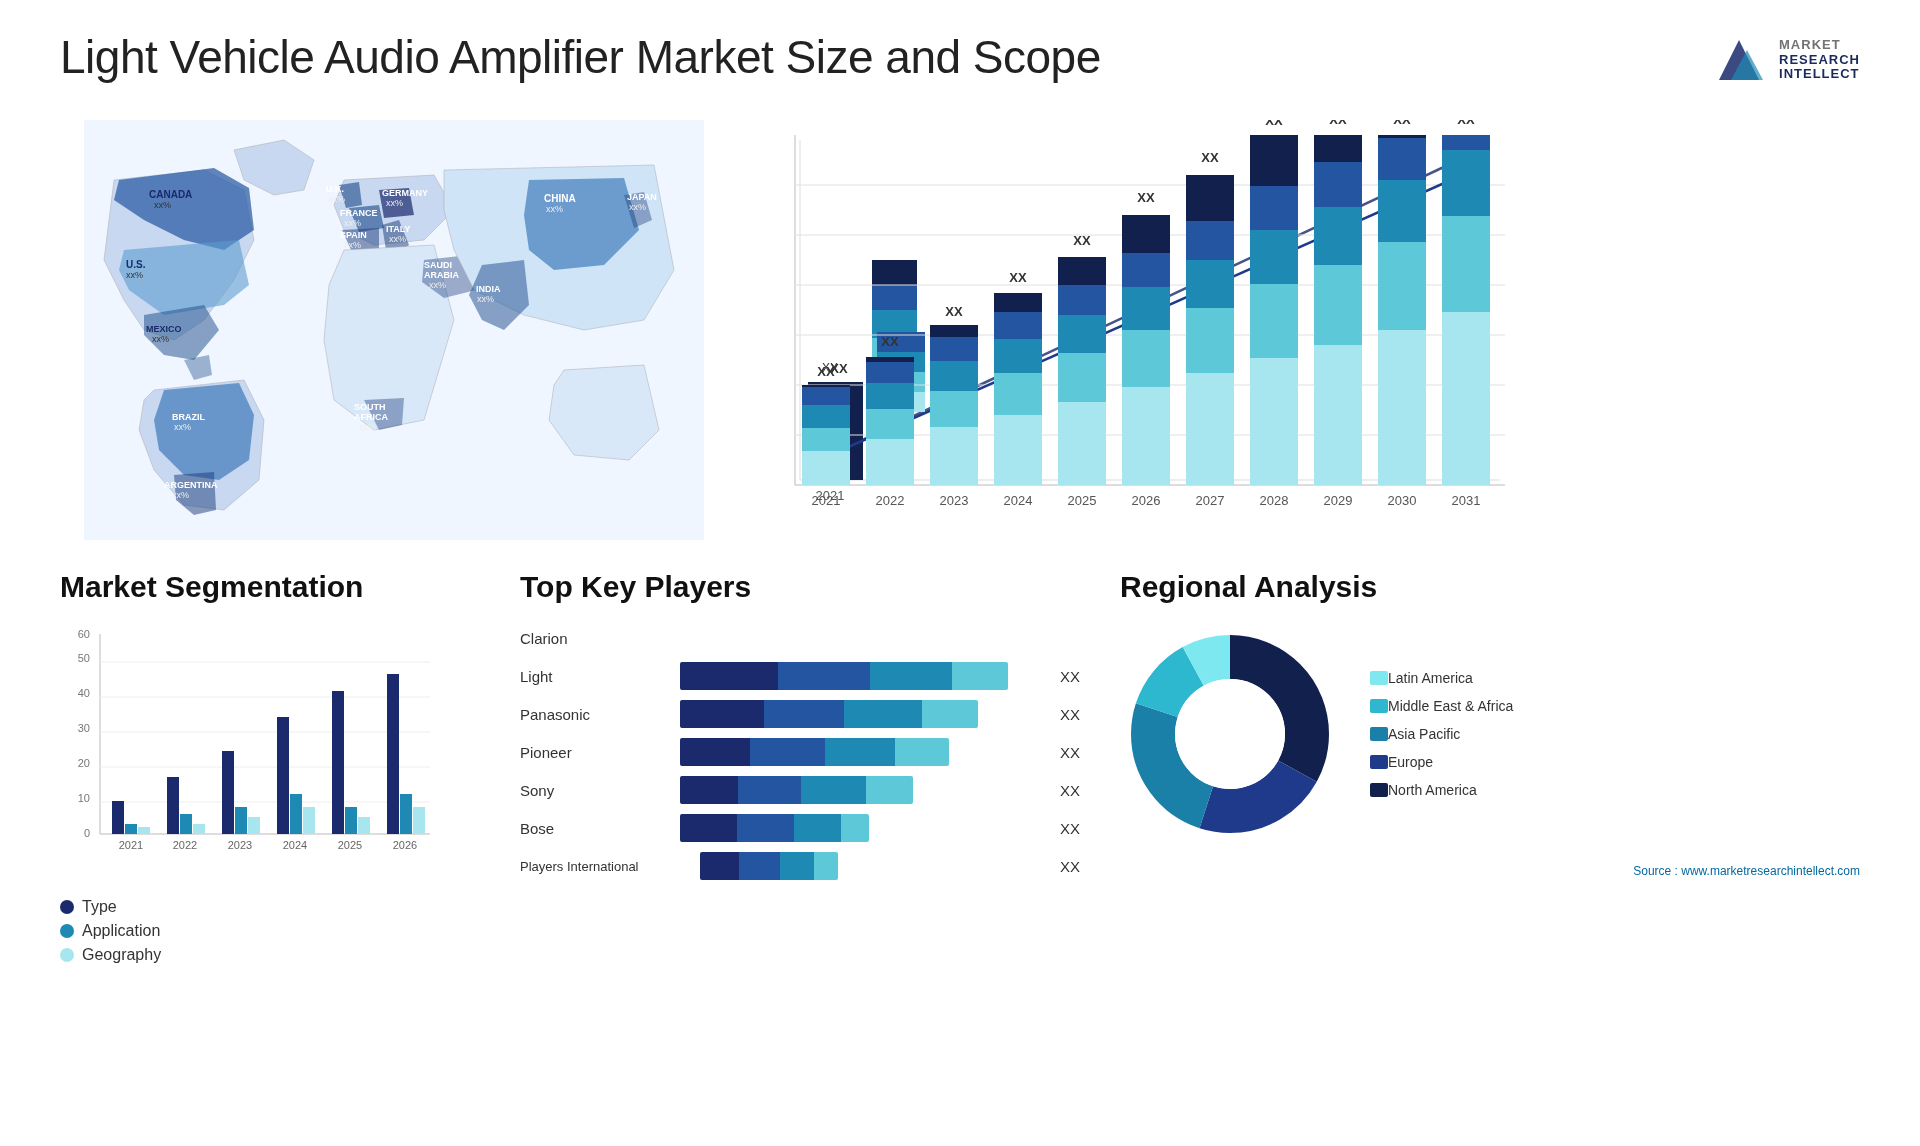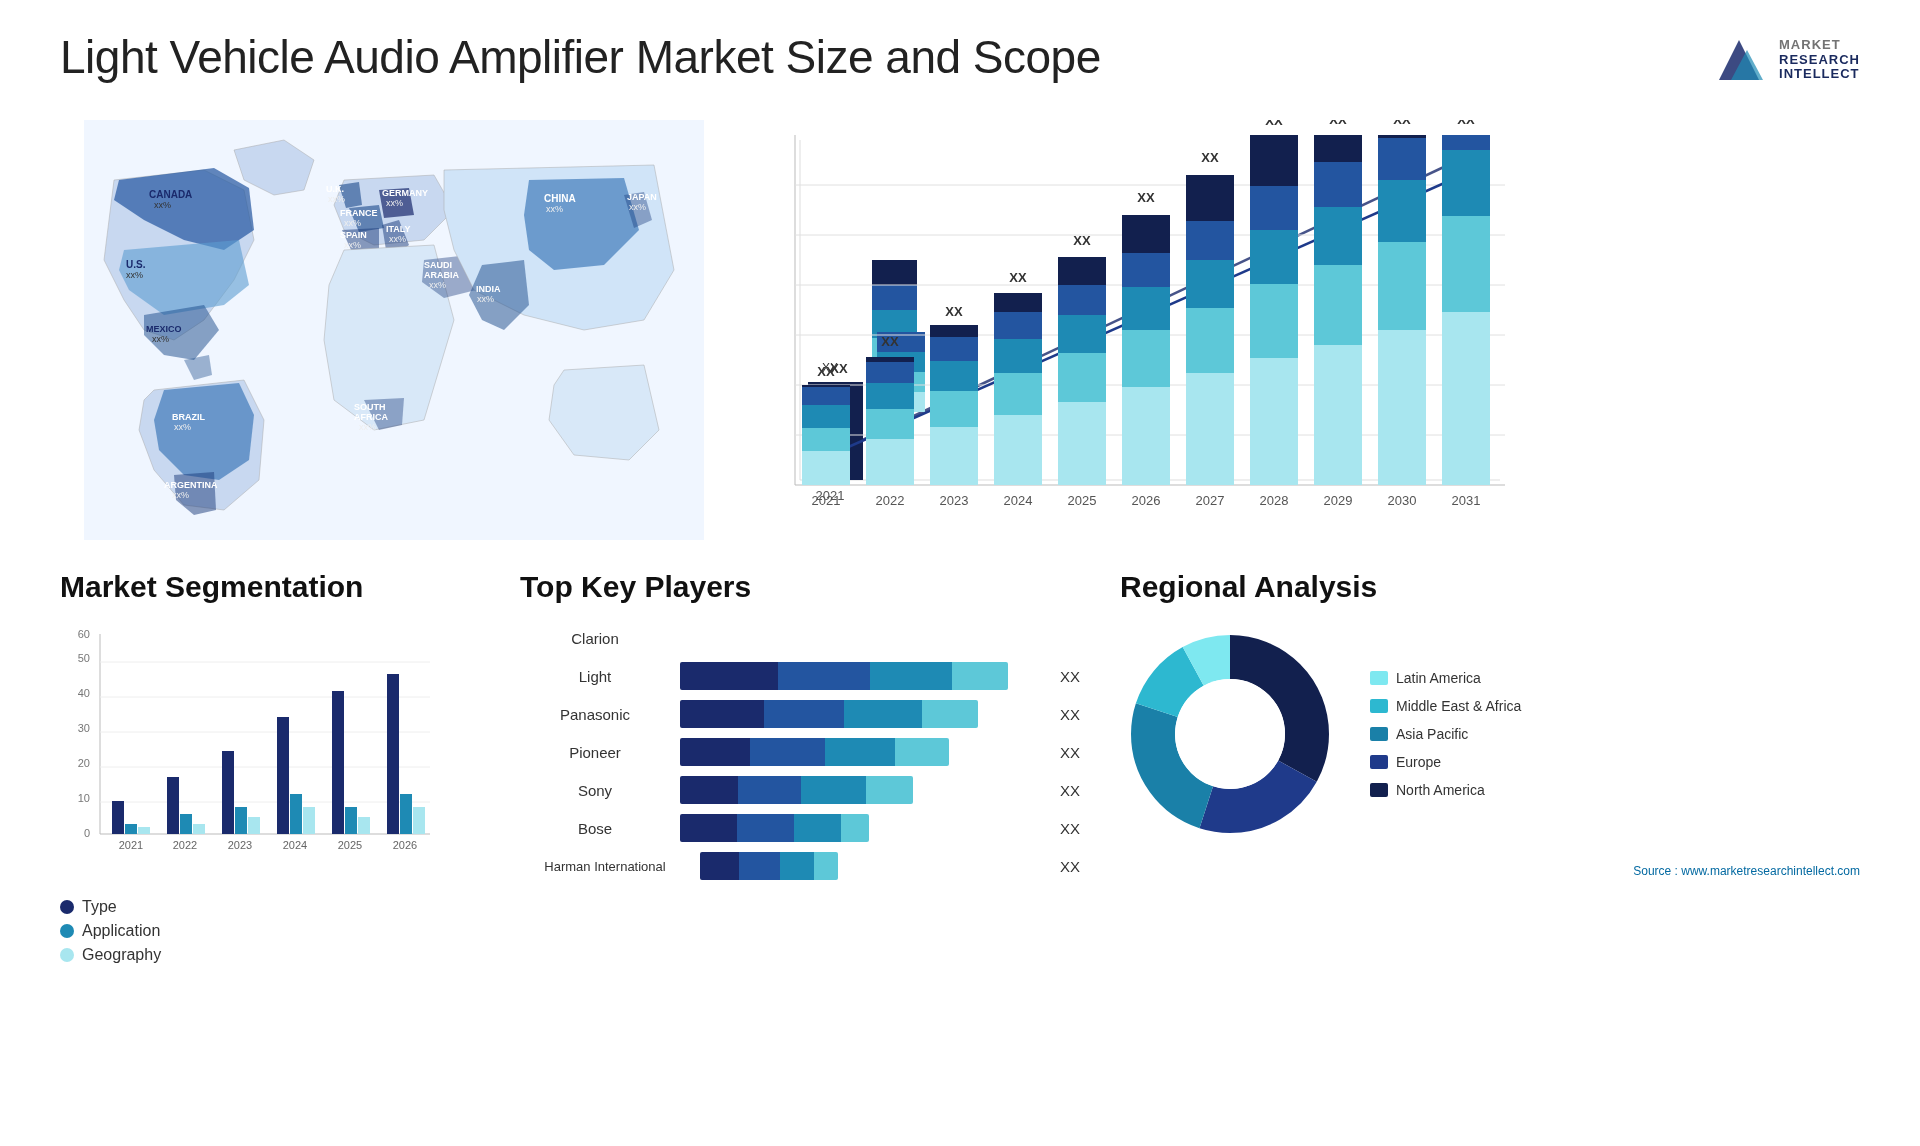--- a/index.html
+++ b/index.html
@@ -133,21 +133,21 @@
     .player-row {
       display: flex;
       align-items: center;
       margin-bottom: 10px;
       gap: 10px;
     }
     .player-name {
       width: 150px;
       font-size: 15px;
       color: #333;
-      text-align: center;
+      text-align: left;
       flex-shrink: 0;
     }
     .player-bar-container {
       flex: 1;
       height: 28px;
       position: relative;
     }
     .player-bar {
       height: 100%;
       display: flex;
@@ -181,21 +181,20 @@
       height: 220px;
     }
     .regional-legend {
       display: flex;
       flex-direction: column;
       gap: 12px;
     }
     .regional-legend-item {
       display: flex;
       align-items: center;
-      gap: 8px;
       font-size: 14px;
       color: #333;
     }
     .legend-rect {
       width: 18px;
       height: 14px;
       border-radius: 2px;
       flex-shrink: 0;
     }
 
@@ -648,21 +647,21 @@
               <div class="player-bar-seg1" style="width:30%"></div>
               <div class="player-bar-seg2" style="width:30%"></div>
               <div class="player-bar-seg3" style="width:25%"></div>
               <div class="player-bar-seg4" style="width:15%"></div>
             </div>
           </div>
           <div class="player-xx">XX</div>
         </div>
 
         <div class="player-row">
-          <div class="player-name" style="width:170px;font-size:13px;">Harman International</div>
+          <div class="player-name" style="width:170px;font-size:13px;">Players International</div>
           <div class="player-bar-container">
             <div class="player-bar" style="width:40%">
               <div class="player-bar-seg1" style="width:28%"></div>
               <div class="player-bar-seg2" style="width:30%"></div>
               <div class="player-bar-seg3" style="width:25%"></div>
               <div class="player-bar-seg4" style="width:17%"></div>
             </div>
           </div>
           <div class="player-xx">XX</div>
         </div>

